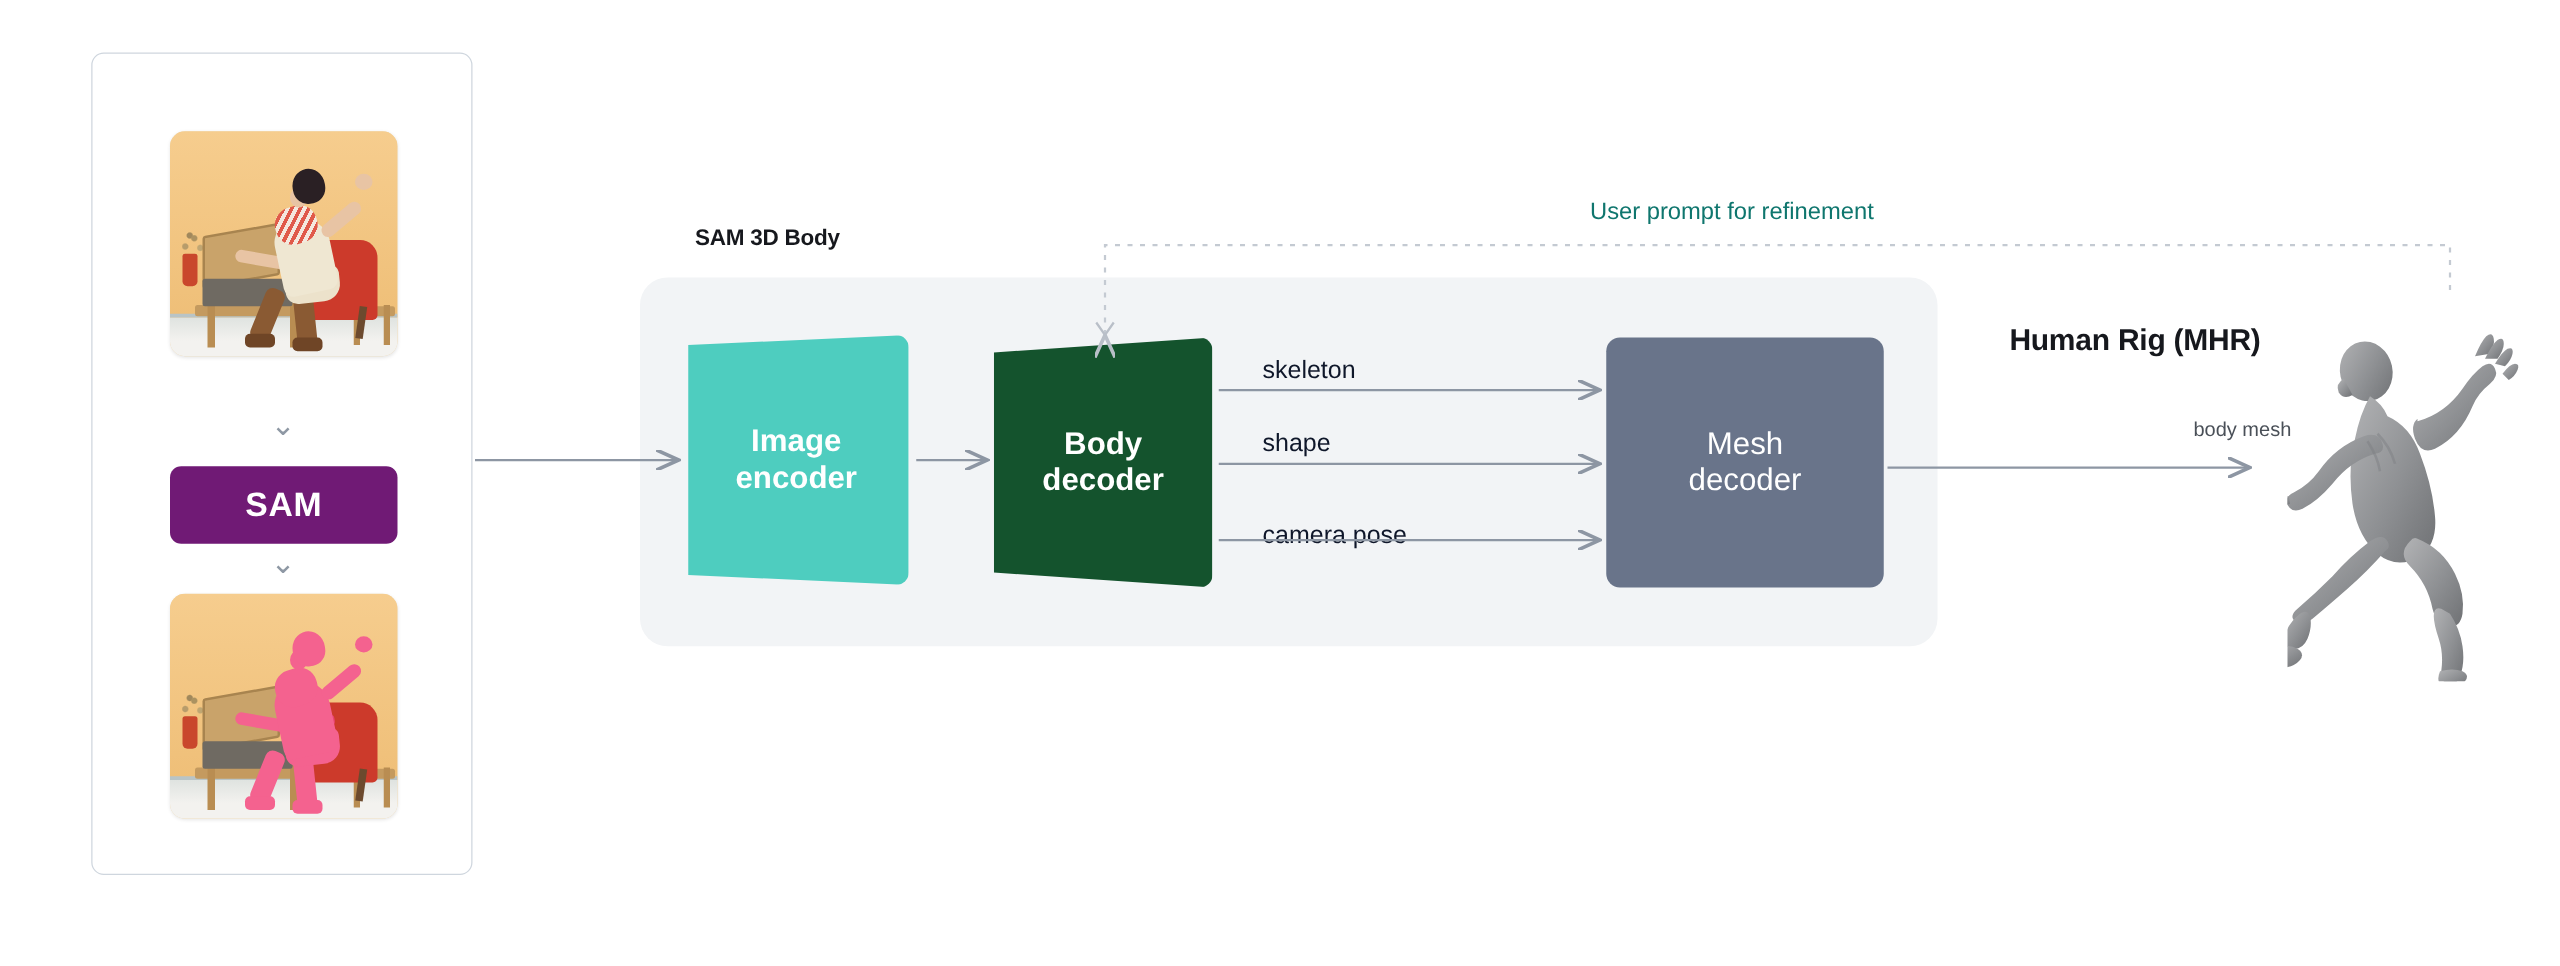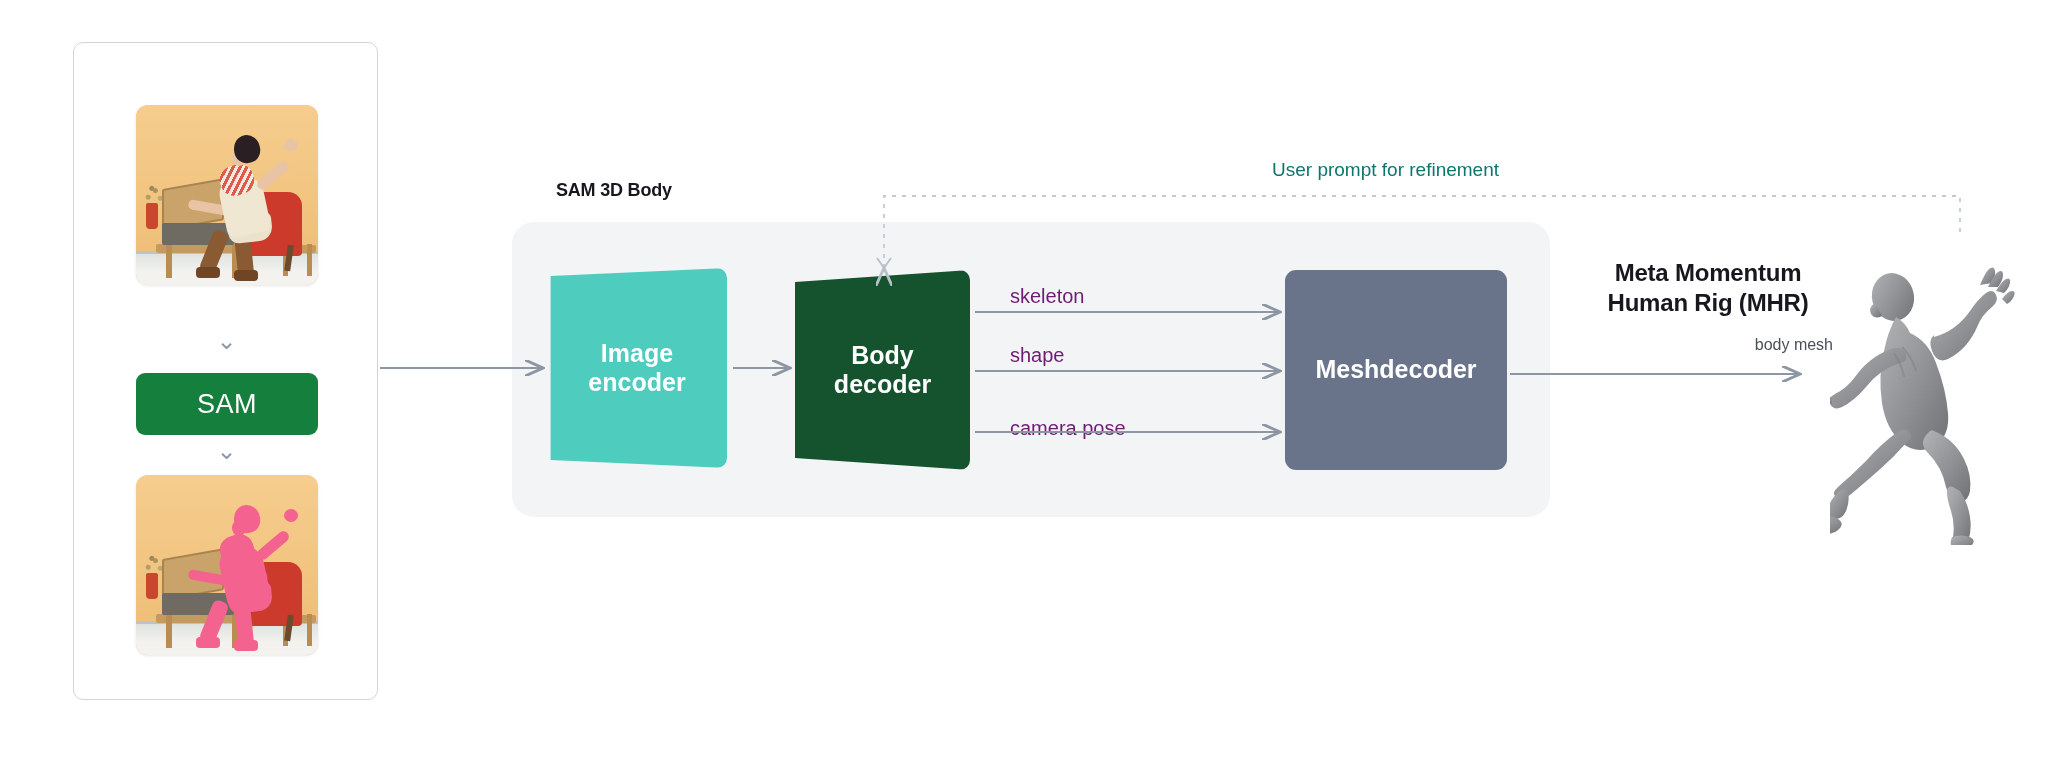--- a/index.html
+++ b/index.html
@@ -99,22 +99,22 @@
   .chev {
     position:absolute; left:0; width:305px; text-align:center;
     color:#8e98a4; font-size:24px; line-height:1;
   }
   .chev.one { top:286px; }
   .chev.two { top:396px; }
 
   .sam-btn {
     position:absolute; left:62px; top:330px;
     width:182px; height:62px;
-    background:#15803d; border-radius:9px;
-    color:#fff; font-size:27px; font-weight:normal;
+    background:#701a75; border-radius:9px;
+    color:#fff; font-size:27px; font-weight:bold;
     display:flex; align-items:center; justify-content:center;
     letter-spacing:.5px;
   }
 
   
   .sam3d-title {
     position:absolute; left:556px; top:180px;
     font-size:18px; font-weight:bold; color:#16181d; letter-spacing:-.2px;
   }
   .sam3d-box {
@@ -142,29 +142,29 @@
     background:#14532d;
     clip-path: polygon(0% 6%, 100% 0%, 100% 100%, 0% 94%);
     border-radius:10px;
   }
   .mesh-decoder {
     position:absolute; left:1285px; top:270px; width:222px; height:200px;
     background:#69748a; border-radius:11px;
   }
   .mesh-decoder .lbl {
     position:absolute; inset:0;
-    display:flex; flex-direction:row; align-items:center; justify-content:center;
-    color:#fff; font-size:25px; font-weight:bold; line-height:1.18; text-align:center;
+    display:flex; flex-direction:column; align-items:center; justify-content:center;
+    color:#fff; font-size:25px; font-weight:normal; line-height:1.18; text-align:center;
   }
 
   
   svg.overlay { position:absolute; left:0; top:0; width:2048px; height:773px; pointer-events:none; }
 
   .flow-label {
-    position:absolute; font-size:20px; color:#701a75; white-space:nowrap;
+    position:absolute; font-size:20px; color:#0f172a; white-space:nowrap;
   }
   .lab-skeleton  { left:1010px; top:285px; }
   .lab-shape     { left:1010px; top:344px; }
   .lab-campose   { left:1010px; top:405px;margin-top:12px; }
   .lab-refine    { left:1272px; top:159px; font-size:19px; color:#0f766e; }
 
   
   .mhr-title {
     position:absolute; left:1583px; top:258px; width:250px;
     text-align:center; font-size:24px; font-weight:bold;
@@ -279,21 +279,20 @@
       <span>decoder</span>
     </div>
   </div>
 
   <div class="flow-label lab-skeleton">skeleton</div>
   <div class="flow-label lab-shape">shape</div>
   <div class="flow-label lab-campose">camera pose</div>
   <div class="flow-label lab-refine">User prompt for refinement</div>
 
   <div class="mhr-title">
-    <div>Meta Momentum</div>
     <div>Human Rig (MHR)</div>
   </div>
   <div class="mhr-sub">body mesh</div>
 
   <div class="mesh-figure">
     <svg width="215" height="290" viewBox="0 0 215 290">
       <defs>
         <linearGradient id="meshg" x1="0" y1="0" x2="1" y2="1">
           <stop offset="0%" stop-color="#b2b3b5"></stop>
           <stop offset="55%" stop-color="#8e9093"></stop>

